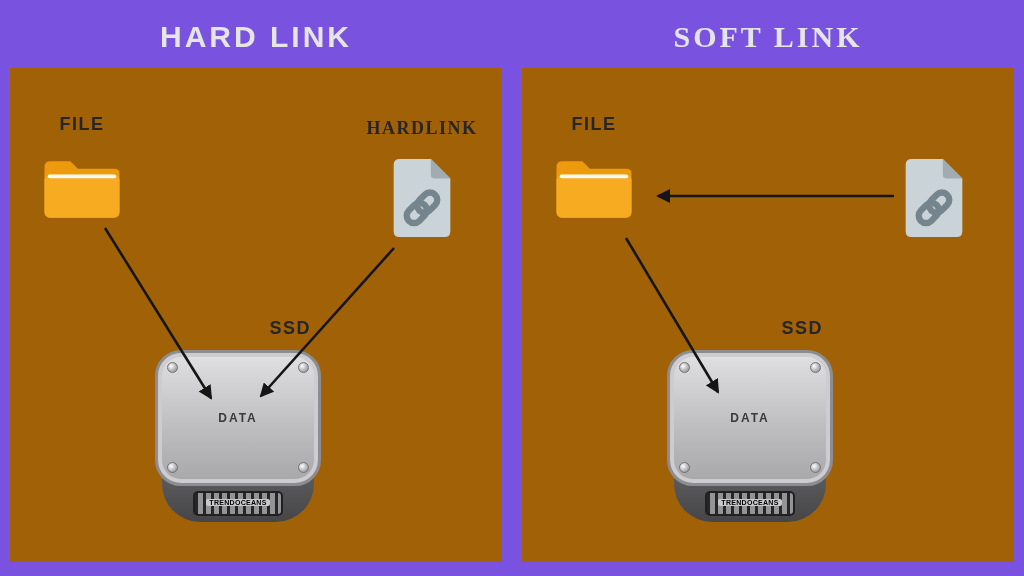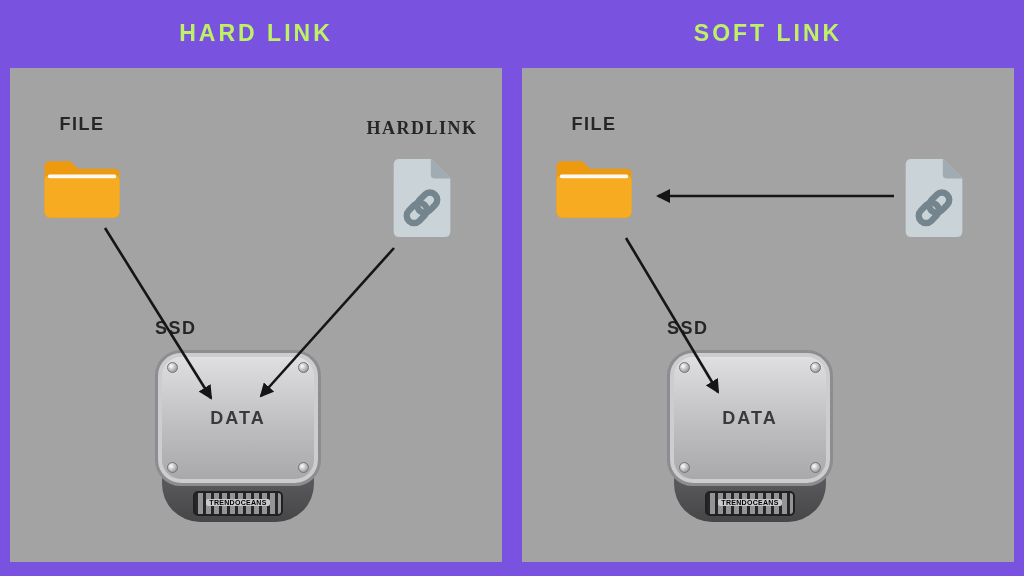--- a/index.html
+++ b/index.html
@@ -2,36 +2,36 @@
 <html><head>
 <meta charset="utf-8">
 <style>
   html,body { margin:0; padding:0; }
   body {
     width:1024px; height:576px; position:relative; overflow:hidden;
     background:#7a52e0;
     font-family:"Liberation Sans", sans-serif;
   }
   .title {
-    position:absolute; top:20px; color:#bef264; font-weight:800;
-    font-size:23px; letter-spacing:3px; text-align:center; user-select:none;
+    position:absolute; top:20px; color:#e5e5e5; font-weight:800;
+    font-size:30px; letter-spacing:3px; text-align:center; user-select:none;
   }
   #title-left  { left:10px;  width:492px; }
-  #title-right { left:522px; width:492px; }
+  #title-right { left:522px; width:492px;font-family:Liberation Serif, serif; }
 
   .panel {
-    position:absolute; top:68px; width:492px; height:494px; background:#a3a3a3;
+    position:absolute; top:68px; width:492px; height:494px; background:#a16207;
   }
   #panel-left  { left:10px; }
   #panel-right { left:522px; }
 
   .lbl { position:absolute; font-weight:800; color:#262626; letter-spacing:1.5px; font-size:18px; }
   .file-lbl { left:30px;  top:46px; width:84px;  text-align:center; }
   .link-lbl { left:337px; top:50px; width:150px; text-align:center;font-family:Liberation Serif, serif; }
-  .ssd-lbl  { left:145px; top:250px; width:166px; text-align:left; }
+  .ssd-lbl  { left:135px; top:250px; width:166px; text-align:right; }
 
   .folder   { position:absolute; left:30px;  top:84px; width:84px; height:70px; }
   .linkfile { position:absolute; left:378px; top:88px; width:68px; height:84px; }
 
   .ssd { position:absolute; left:145px; top:282px; width:166px; height:172px; }
   .ssd-base {
     position:absolute; left:7px; right:7px; top:80px; bottom:0;
     background:linear-gradient(180deg,#aeaeb0,#59595b 55%,#464648);
     border-radius:0 0 38px 38px;
   }
@@ -43,21 +43,21 @@
   }
   .screw {
     position:absolute; width:11px; height:11px; border-radius:50%;
     background:radial-gradient(circle at 35% 35%, #ffffff, #c2c2c4 45%, #808084);
     border:1px solid #737377; box-sizing:border-box;
   }
   .s-tl{left:9px;top:9px} .s-tr{right:9px;top:9px}
   .s-bl{left:9px;bottom:10px} .s-br{right:9px;bottom:10px}
   .ssd-data {
     position:absolute; left:0; right:0; top:50%; transform:translateY(-50%);
-    text-align:center; font-weight:800; font-size:18px; letter-spacing:2px; color:#3a3a3a;
+    text-align:center; font-weight:800; font-size:12px; letter-spacing:2px; color:#3a3a3a;
   }
   .vents {
     position:absolute; left:38px; right:38px; bottom:6px; height:25px; box-sizing:border-box;
     border:2px solid #202020; border-radius:5px;
     background:repeating-linear-gradient(90deg,#262626 0 3px,#949496 3px 8px);
   }
   .brand { position:absolute; left:0; right:0; bottom:13px; text-align:center; }
   .brand span {
     font-size:7px; font-weight:800; color:#000000; letter-spacing:.3px;
     background:#c9c9cb; padding:0 3px; border-radius:2px;

